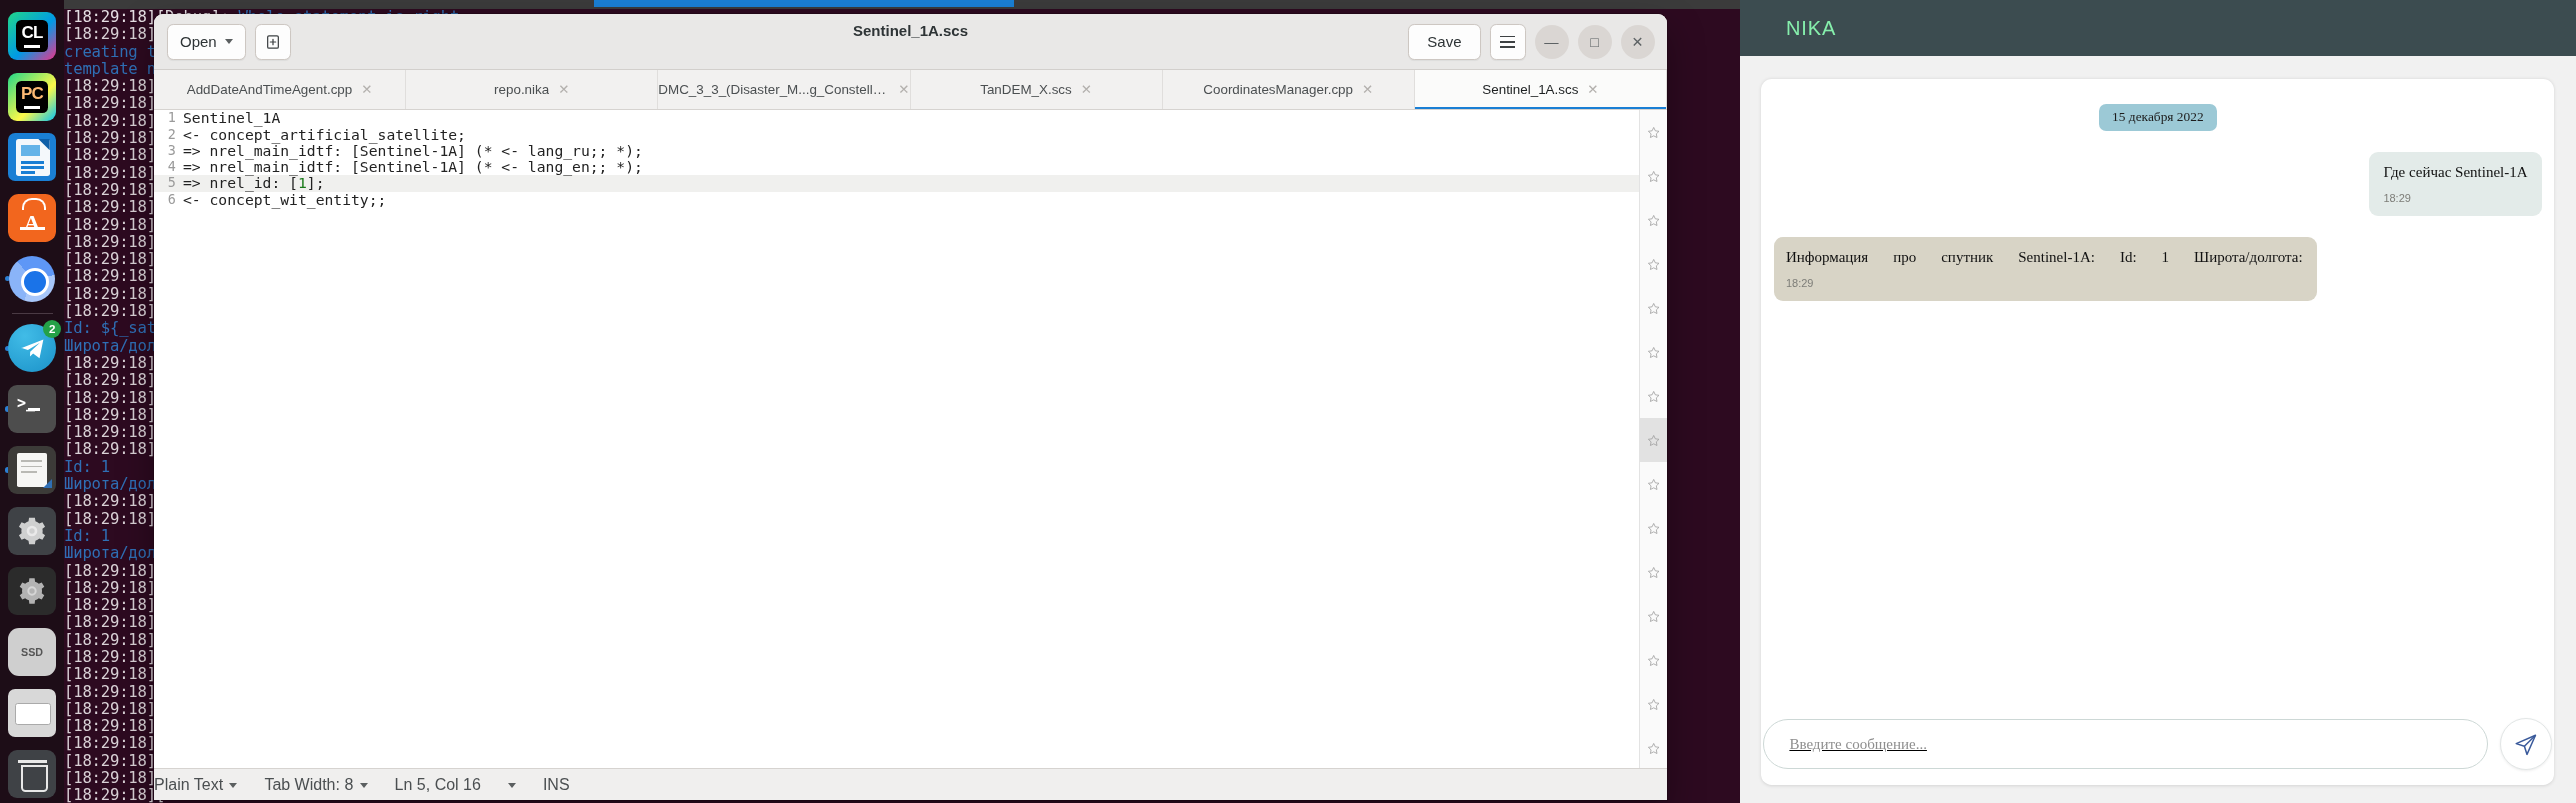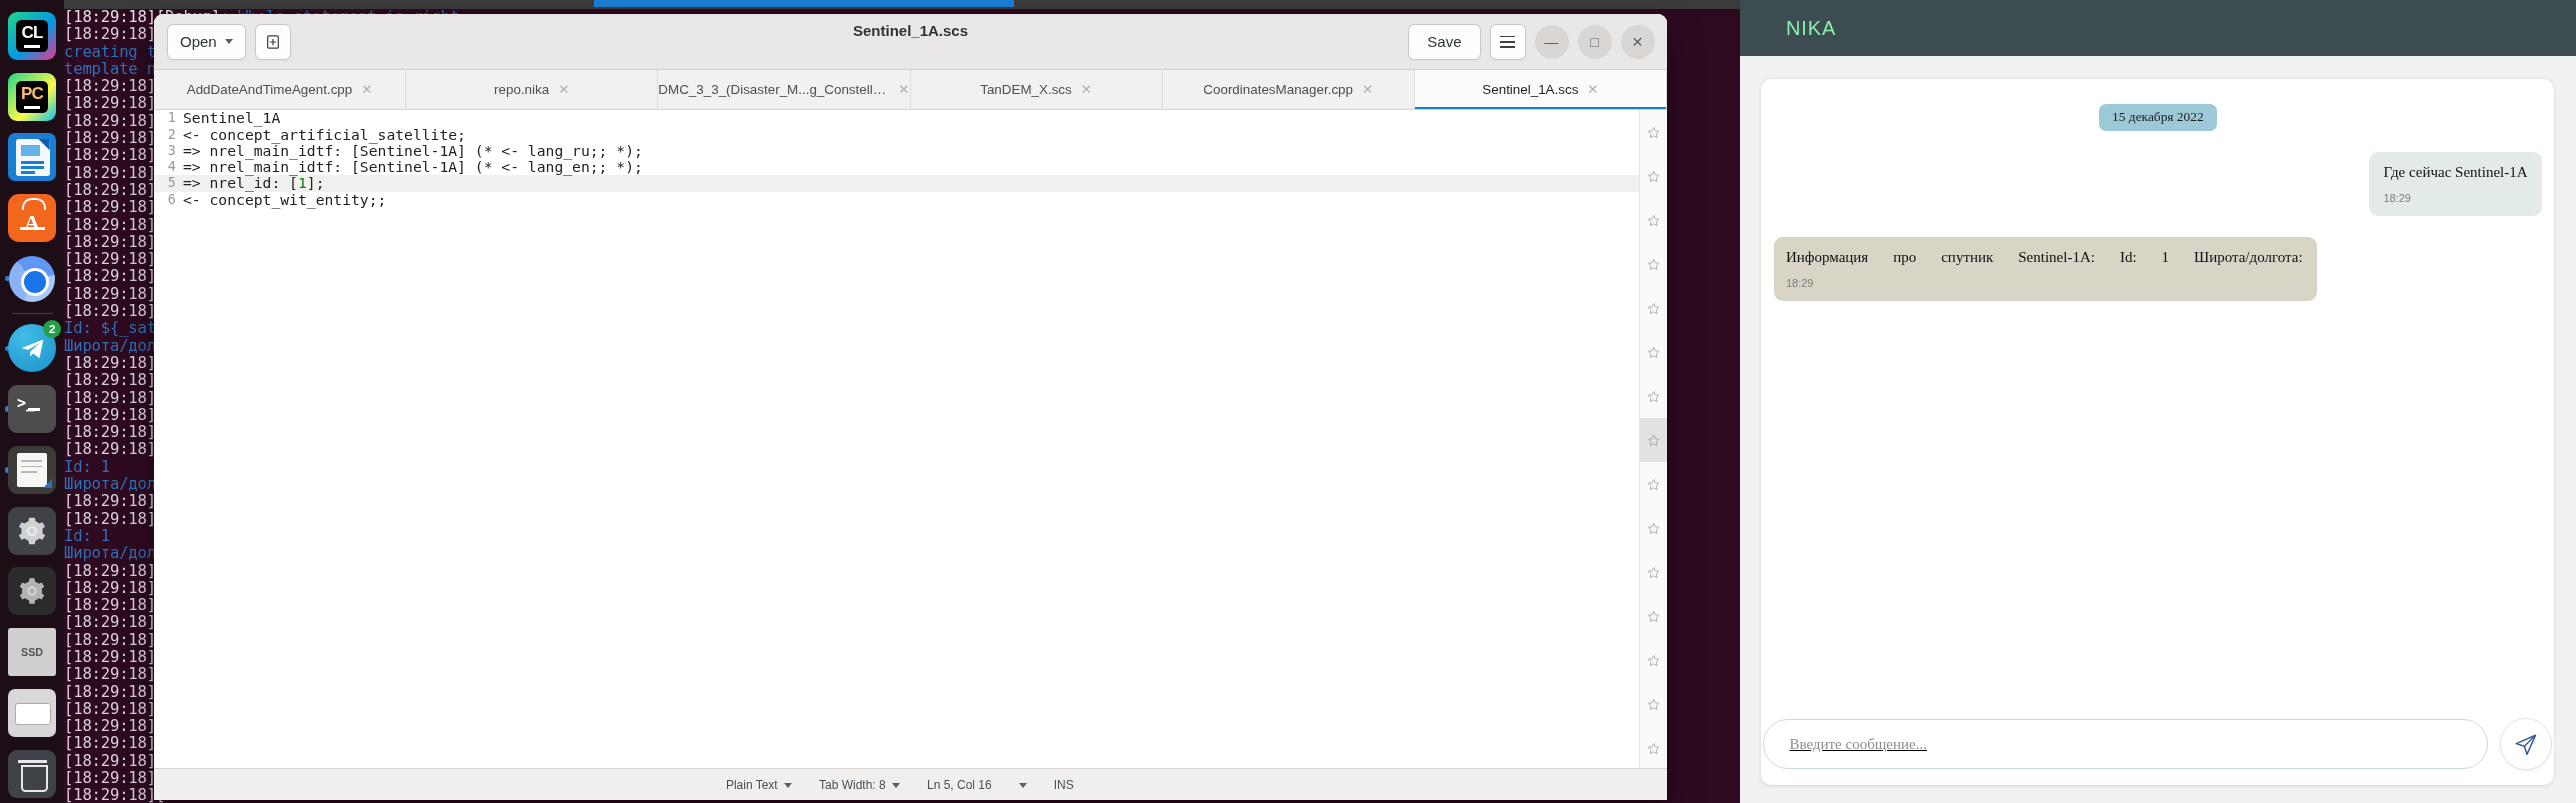--- a/index.html
+++ b/index.html
@@ -82,21 +82,21 @@
   .ic-ged .pg{position:absolute;left:9px;top:7.1px;width:29.5px;height:34px;background:#f6f6f4;border-radius:1.8px;}
   .ic-ged .ln{position:absolute;left:12.5px;height:1.8px;background:#b9b9b4;}
   .ic-ged .pen{position:absolute;right:4.5px;bottom:5.4px;width:0;height:0;border-left:9.8px solid transparent;border-bottom:9.8px solid #2f6fb5;}
   
   .ic-gear{background:#3f4246;border-radius:9px;}
   .ic-gear svg{width:32px;height:32px;}
   
   .ic-gear2{background:#2b2b2b;border-radius:9px;}
   .ic-gear2 svg{width:32px;height:32px;}
   
-  .ic-ssd{background:#cfcfcf;border-radius:3px;color:#555;font-size:10.7px;font-weight:bold;}
+  .ic-ssd{background:#cfcfcf;border-radius:11px;color:#555;font-size:10.7px;font-weight:bold;}
   
   .ic-files{background:#d8d8d8;border-radius:7.1px;}
   .ic-files .b{position:absolute;left:7.1px;top:14.3px;width:34px;height:19.7px;background:#fff;border-radius:2.7px;border:0.9px solid #aaa;}
   
   .ic-trash{background:#3f4246;border-radius:9px;}
   .ic-trash .can{position:absolute;left:12.5px;top:15px;width:23px;height:23px;border:2.7px solid #e8e8e8;border-radius:0 0 4.5px 4.5px;}
   .ic-trash .lid{position:absolute;left:9.8px;top:10.7px;width:29px;height:2.7px;background:#e8e8e8;}
 
   
   .gedit{
@@ -149,22 +149,22 @@
   .bkmk{
     width:27px;background:#fafafa;border-left:0.9px solid #e3e3e3;
   }
   .bkrow{height:44px;display:flex;align-items:center;justify-content:center;}
   .bkrow.hl{background:#e2e2e2;}
   .star{width:13.4px;height:13.4px;}
 
   
   .status{
     height:32px;background:#f0efee;border-top:0.9px solid #d6d3d0;
-    display:flex;align-items:center;justify-content:center;gap:27px;padding-right:21.4px;
-    font-size:12px;color:#4b4f51;
+    display:flex;align-items:center;justify-content:flex-start;gap:27px;padding-right:21.4px;
+    font-size:16px;color:#4b4f51;
   }
   .sitem{display:flex;align-items:center;gap:6.3px;}
 
   
   .nika{position:absolute;left:1740px;top:0;width:836px;height:804px;background:#f1f1f1;}
   .nika-hdr{height:56px;background:#3c4c50;display:flex;align-items:center;padding-left:46px;box-sizing:border-box;}
   .nika-hdr .ttl{color:#86efac;font-size:20px;letter-spacing:0.9px;}
   .nika-card{
     position:absolute;left:21.4px;top:79px;width:793px;height:706px;
     background:#fff;border-radius:10.7px;box-shadow:0 0.9px 3.6px rgba(0,0,0,.12);

